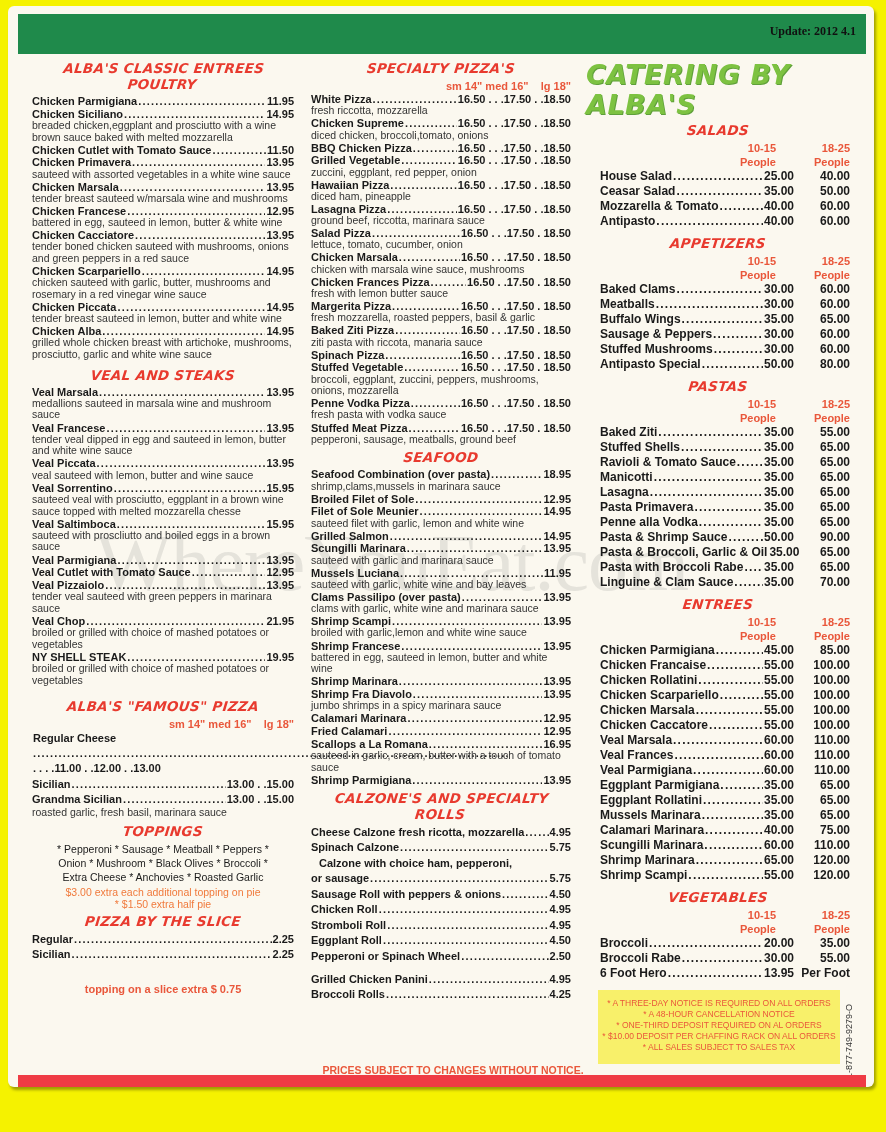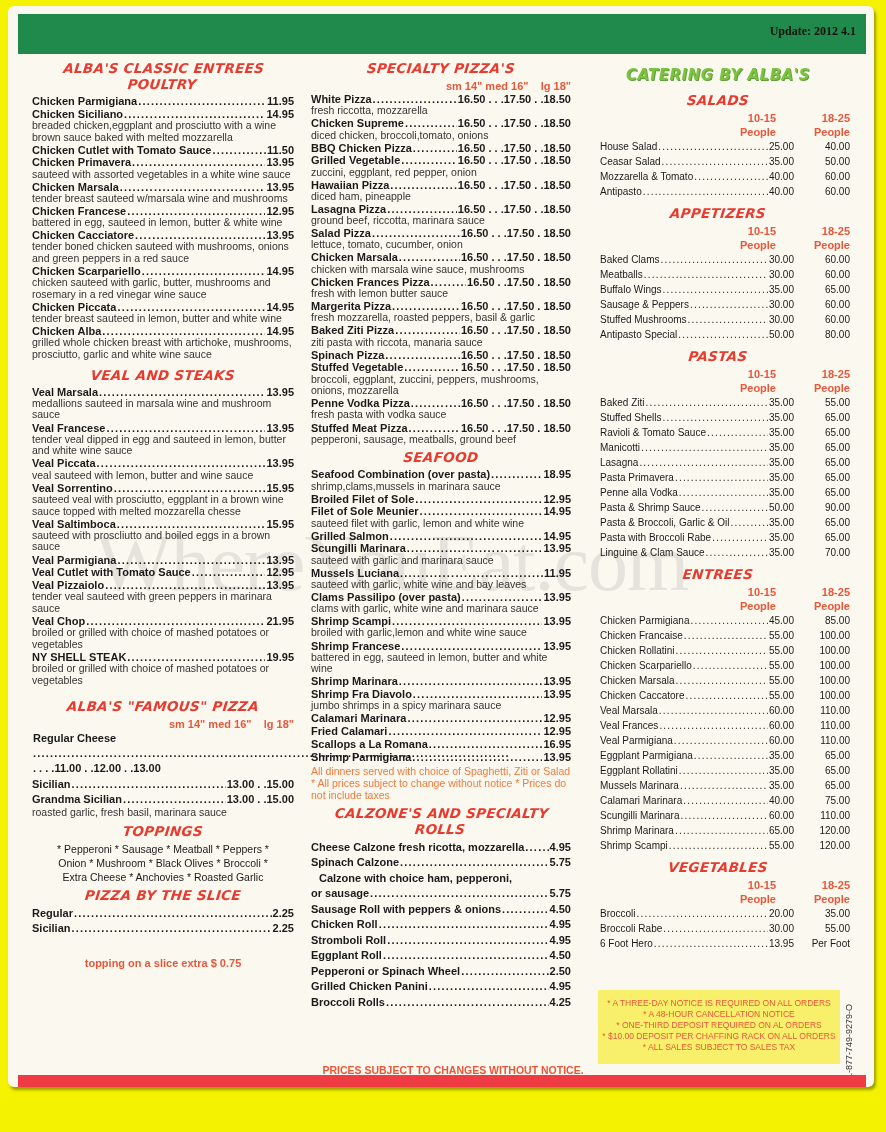--- a/index.html
+++ b/index.html
@@ -32,43 +32,43 @@
   .col1 { left:24px; width:262px; }
   .col2 { left:303px; width:260px; }
   .col3 { left:578px; width:264px; }
 
   .sec-title {
     text-align:center; color:#e83a2e; font-weight:bold; font-style:italic;
     font-family:"DejaVu Sans", sans-serif; font-size:13.5px; letter-spacing:0.3px;
     transform:skewX(-6deg); margin:2px 0 3px 0; line-height:16px;
   }
   .catering-title {
-    text-align:center; color:#7dc241; font-weight:bold; font-style:italic;
-    font-family:"DejaVu Sans", sans-serif; font-size:15px; letter-spacing:0.5px;
+    color:#7dc241; font-weight:bold; font-style:italic;
+    font-family:"DejaVu Sans", sans-serif; font-size:27px; letter-spacing:0.5px;
     margin:2px 0 2px 0; line-height:30px; text-shadow:1px 1px 0 #5fa03a;
   }
   .sizes {
     color:#e9573b; font-weight:bold; font-size:11px; text-align:right; line-height:14px;
     white-space:pre;
   }
   .item { font-size:11px; line-height:12.2px; color:#1a1a1a; }
   .row { display:flex; align-items:baseline; white-space:nowrap; }
   .row .nm { font-weight:bold; }
   .row .dots { flex:1; overflow:hidden; font-weight:bold; letter-spacing:1.2px; margin:0 1px; }
   .row .dots::before { content:"................................................................................................................"; }
   .row .pr { font-weight:bold; }
   .desc { font-size:10.5px; color:#333; line-height:11.6px; }
   .col1 .item, .col2 .item { margin-bottom:0.5px; }
   .note-orange { color:#f07a3c; font-size:10.5px; line-height:12px; }
   .toppings { font-weight:normal; font-size:10.5px; text-align:center; line-height:14px; color:#1a1a1a; }
   .slice-note { color:#e9573b; font-weight:bold; font-size:11px; text-align:center; margin-top:21px; }
   .cat-head { display:flex; justify-content:flex-end; color:#e9573b; font-weight:bold; font-size:11px; line-height:14px; }
   .cat-head span { display:inline-block; width:58px; text-align:right; }
   .cat-head span:first-child { width:auto; margin-right:16px;margin-left:41px; }
-  .cat-row { display:flex; align-items:baseline; white-space:nowrap; font-size:10px; line-height:15px; font-weight:normal; color:#1a1a1a; padding-left:14px; }
+  .cat-row { display:flex; align-items:baseline; white-space:nowrap; font-size:12px; line-height:15px; font-weight:bold; color:#1a1a1a; padding-left:14px; }
   .cat-row .dots { flex:1; overflow:hidden; letter-spacing:1.2px; margin:0 1px; }
   .cat-row .dots::before { content:"................................................................................................................"; }
   .cat-row .p2 { display:inline-block; width:56px; text-align:right; }
   .notice-box {
     position:absolute; left:590px; top:984px; width:242px; height:74px; background:#f8f06a;
     font-size:8.5px; color:#e9573b; text-align:center; line-height:11px; padding-top:8px; box-sizing:border-box;
   }
   .phone {
     position:absolute; left:836px; top:982px; width:14px; height:90px;
     font-size:9px; color:#333; writing-mode:vertical-rl; transform:rotate(180deg);
@@ -276,20 +276,24 @@
           </div>
           <div class="desc">roasted garlic, fresh basil, marinara sauce</div>
         </div>
       </div>
     <div class="sec-title" style="margin-top:4px">TOPPINGS</div>
     <div class="toppings">
       <div>* Pepperoni * Sausage * Meatball * Peppers *</div>
       <div>Onion * Mushroom * Black Olives * Broccoli *</div>
       <div>Extra Cheese * Anchovies * Roasted Garlic</div>
     </div>
+    <div class="note-orange" style="text-align:center;margin-top:2px">
+      <div>$3.00 extra each additional topping on pie</div>
+      <div>* $1.50 extra half pie</div>
+    </div>
     <div class="sec-title" style="margin-top:3px">PIZZA BY THE SLICE</div>
     <div id="slice-list">
         <div class="item" style="line-height: 15px;">
           <div class="row">
             <span class="nm">Regular</span>
             <span class="dots"></span>
             <span class="pr">2.25</span>
           </div>
         </div>
         <div class="item" style="line-height: 15px;">
@@ -526,30 +530,30 @@
             <span class="dots"></span>
             <span class="pr">12.95</span>
           </div>
         </div>
         <div class="item">
           <div class="row">
             <span class="nm">Scallops a La Romana</span>
             <span class="dots"></span>
             <span class="pr">16.95</span>
           </div>
+          <div class="desc">sauteed in garlic, cream, butter with a touch of tomato sauce</div>
         </div>
         <div class="item">
           <div class="row">
             <span class="nm">Shrimp Parmigiana</span>
             <span class="dots"></span>
             <span class="pr">13.95</span>
           </div>
         </div>
       </div>
-    <div class="note-orange" style="margin-top:2px">All dinners served with choice of Spaghetti, Ziti or Salad * All prices subject to change without notice * Prices do not include taxes</div>
     <div class="sec-title" style="margin-top:4px">CALZONE'S AND SPECIALTY ROLLS</div>
     <div id="calzone-list">
         <div class="item" style="line-height: 15px;">
           <div class="row">
             <span class="nm">Cheese Calzone fresh ricotta, mozzarella</span>
             <span class="dots"></span>
             <span class="pr">4.95</span>
           </div>
         </div>
         <div class="item" style="line-height: 15px;">
@@ -600,21 +604,21 @@
             <span class="pr">4.50</span>
           </div>
         </div>
         <div class="item" style="line-height: 15px;">
           <div class="row">
             <span class="nm">Pepperoni or Spinach Wheel</span>
             <span class="dots"></span>
             <span class="pr">2.50</span>
           </div>
         </div>
-        <div class="item" style="line-height: 15px;">
+        <div class="item" style="line-height: 15px; margin-top: 8px;">
           <div class="row">
             <span class="nm">Grilled Chicken Panini</span>
             <span class="dots"></span>
             <span class="pr">4.95</span>
           </div>
         </div>
         <div class="item" style="line-height: 15px;">
           <div class="row">
             <span class="nm">Broccoli Rolls</span>
             <span class="dots"></span>

